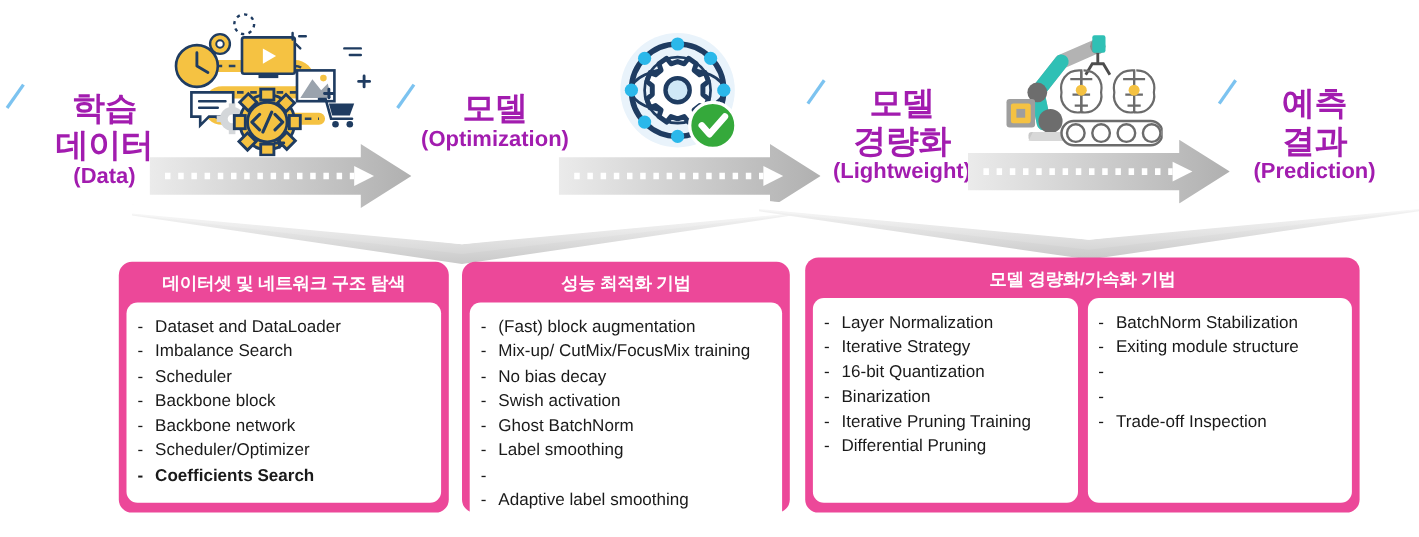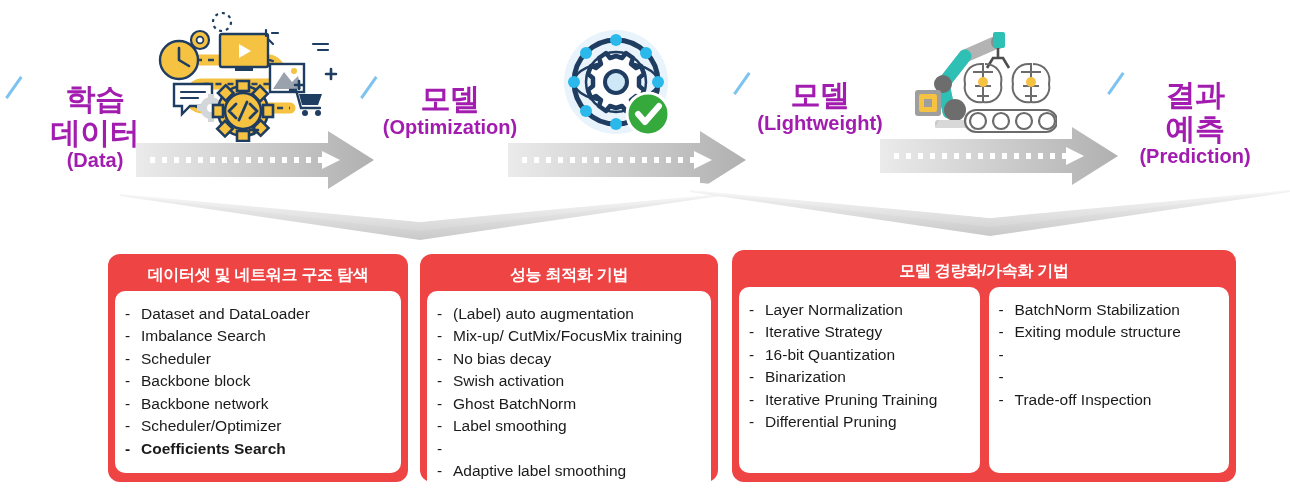--- a/index.html
+++ b/index.html
@@ -40,27 +40,26 @@
   .ribbon{position:absolute;}
   .ribbon svg{display:block;}
 
   
   .illus{position:absolute;}
   .illus svg{display:block;}
 
   
   .panel{
     position:absolute;
-    background:#ef4444;
+    background:#ec4899;
     border-radius:12px;
     box-sizing:border-box;
     padding:7px 7px 9px 7px;
     display:flex;
     flex-direction:column;
-    margin-top:16px;
   }
   .panel-title{
     color:#ffffff;
     font-size:16px;
     font-weight:bold;
     text-align:center;
     letter-spacing:-0.3px;
     line-height:1;
     padding:6px 0 8px 0;
     white-space:nowrap;
@@ -250,26 +249,27 @@
     <span class="en">(Data)</span>
   </div>
 
   <div class="stage-title" style="left:352px;top:82px;width:196px;">
     <span class="ko">모델</span>
     <span class="en">(Optimization)</span>
   </div>
 
   <div class="stage-title" style="left:722px;top:78px;width:196px;">
     <span class="ko">모델</span>
+    <span class="ko">경량화</span>
     <span class="en">(Lightweight)</span>
   </div>
 
   <div class="stage-title" style="left:1102px;top:78px;width:186px;">
+    <span class="ko">예측</span>
     <span class="ko">결과</span>
-    <span class="ko">예측</span>
     <span class="en">(Prediction)</span>
   </div>
 
   <div class="arrow-wrap" style="left:136px;top:131px;width:238px;">
     <svg viewBox="0 0 238 58" preserveAspectRatio="none" aria-hidden="true">
       <defs>
         <linearGradient id="ag1" x1="0" y1="0" x2="1" y2="0">
           <stop offset="0" stop-color="#ebebeb"></stop>
             <stop offset="1" stop-color="#b0b0b0"></stop>
         </linearGradient>
@@ -382,21 +382,21 @@
     </div>
   </div>
 
   <div class="panel" style="left:420px;top:238px;width:298px;height:228px;">
     <div class="panel-title">성능 최적화 기법</div>
     <div class="panel-body">
       <div class="card">
         <ul class="bullets">
           <li>
               <span class="dash">-</span>
-              <span>(Label) auto augmentation</span>
+              <span>(Fast) block augmentation</span>
             </li>
           <li>
               <span class="dash">-</span>
               <span>Mix-up/ CutMix/FocusMix training</span>
             </li>
           <li>
               <span class="dash">-</span>
               <span>No bias decay</span>
             </li>
           <li>

